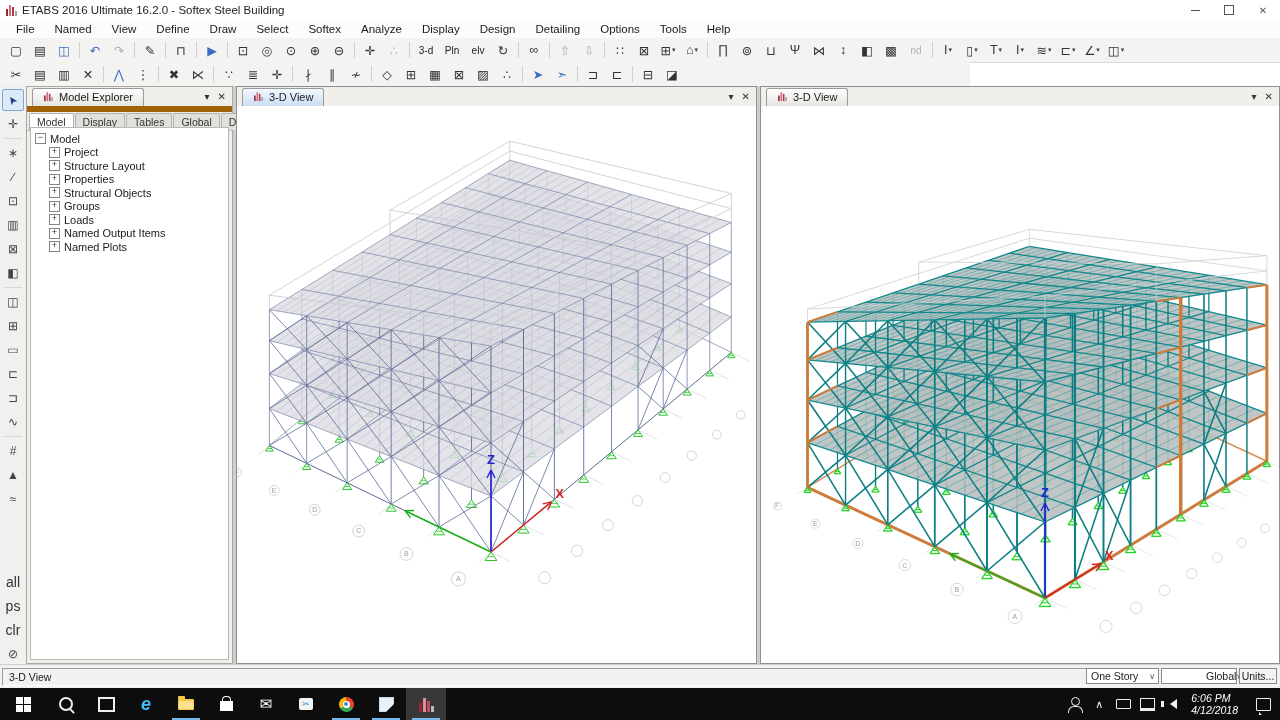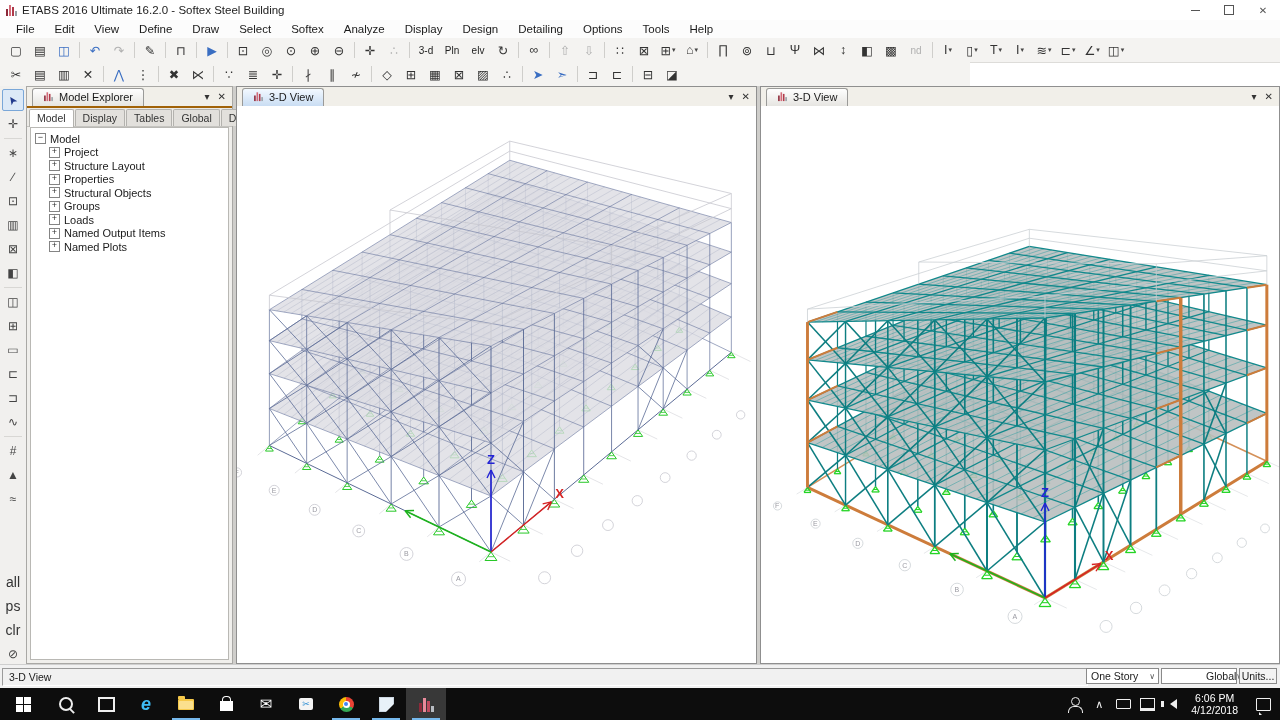--- a/index.html
+++ b/index.html
@@ -41,21 +41,21 @@
         display:flex;flex-direction:column;align-items:center;padding-top:2px;}
   .rail-btn{width:20px;height:20px;margin:1px 0;display:flex;align-items:center;justify-content:center;
             font-size:12px;color:#444;border:1px solid transparent;border-radius:2px;}
   .rail-btn.txt{font-size:14px;color:#333;}
   .rail-btn.active{border-color:#7aa7d8;background:#dce9f7;}
   .rail-sep{width:18px;height:1px;background:#d8d7d4;margin:2px 0;}
   .rail-spacer{flex:1;}
   .pointer-glyph{display:inline-block;transform:rotate(-125deg);color:#223a8c;font-size:11px;}
   
   #explorer{position:absolute;left:26px;top:0;width:207px;height:578px;background:#f0efec;border:1px solid #a9a8a5;box-sizing:border-box;}
-  .pane-head{height:19px;background:#f1efe9;border-bottom:2px solid #a16207;display:flex;align-items:center;position:relative;}
+  .pane-head{height:19px;background:#f1efe9;border-bottom:6px solid #a16207;display:flex;align-items:center;position:relative;}
   .pane-tab{margin-left:5px;height:17px;display:flex;align-items:center;padding:0 10px 0 4px;
             border:1px solid #9a9a98;border-bottom:none;border-radius:3px 3px 0 0;
             background:linear-gradient(#fefefe,#e6e5e1);font-size:11px;}
   .pane-tab.blue-tab{background:linear-gradient(#f3f9ff,#c9ddf3);}
   .pane-ctrl{margin-left:auto;display:flex;align-items:center;gap:8px;padding-right:6px;}
   .pane-ctrl span{font-size:10px;color:#333;}
   #explorer-tabs{height:18px;background:#eceae6;display:flex;align-items:flex-end;padding-left:2px;border-bottom:1px solid #c4c3bf;}
   .exp-tab{font-size:10.5px;padding:2px 7px 2px;border:1px solid #b3b2ae;border-bottom:none;background:#e2e0dc;
            margin-right:1px;border-radius:2px 2px 0 0;color:#333;}
   .exp-tab.active{background:#ffffff;position:relative;top:1px;padding-bottom:3px;}
@@ -109,21 +109,21 @@
   .notes{width:13px;height:13px;background:#e8f1f8;position:relative;border:1px solid #cdd8e2;}
   .notes::after{content:"";position:absolute;right:-1px;bottom:-1px;border:4px solid;border-color:transparent #0d0d0d #0d0d0d transparent;}
   .etabs-task{display:inline-flex;align-items:flex-end;gap:1px;height:15px;}
   .etabs-task i{display:block;width:3px;}
   .etabs-task i:nth-child(1){height:9px;background:#8e2a3a;}
   .etabs-task i:nth-child(2){height:14px;background:#e88a9a;}
   .etabs-task i:nth-child(3){height:11px;background:#c04a5e;}
   .etabs-task i:nth-child(4){height:6px;background:#b8bcc2;}
   #tray{margin-left:auto;display:flex;align-items:center;height:32px;}
   .tray-icon{width:24px;height:32px;display:flex;align-items:center;justify-content:center;color:#f2f2f2;font-size:11px;}
-  #clock{color:#fff;font-size:10.5px;text-align:center;line-height:12px;padding:0 8px;}
+  #clock{color:#fff;font-size:10.5px;text-align:left;line-height:12px;padding:0 8px;font-style:italic;}
   .person-icon{width:7px;height:7px;border:1.5px solid #eee;border-radius:50%;position:relative;margin-top:-6px;}
   .person-icon::after{content:"";position:absolute;left:-4px;top:8px;width:13px;height:6px;border:1.5px solid #eee;border-bottom:none;border-radius:6px 6px 0 0;}
   .dev-icon{width:13px;height:8px;border:1.5px solid #eee;border-radius:1px;}
   .net-icon{width:13px;height:9px;border:1.5px solid #eee;border-bottom-width:3px;}
   .vol-icon{width:0;height:0;border:5px solid transparent;border-right:7px solid #eee;position:relative;}
   .vol-icon::before{content:"";position:absolute;left:-9px;top:-3px;width:3px;height:6px;background:#eee;}
   .action-icon{width:13px;height:11px;border:1.5px solid #eee;border-radius:1px;position:relative;}
   .action-icon::after{content:"";position:absolute;left:2px;bottom:-5px;border:3px solid;border-color:#eee transparent transparent #eee;border-width:3px 3px 0 0;transform:rotate(-90deg);}
 </style>
 </head>
@@ -145,21 +145,21 @@
         </div>
       <div class="win-btn">
           <span class="glyph-restore"></span>
         </div>
       <div class="win-btn">✕</div>
     </div>
   </div>
 
   <div id="menubar">
       <div class="menu-item">File</div>
-      <div class="menu-item">Edit</div>
+      <div class="menu-item">Named</div>
       <div class="menu-item">View</div>
       <div class="menu-item">Define</div>
       <div class="menu-item">Draw</div>
       <div class="menu-item">Select</div>
       <div class="menu-item">Softex</div>
       <div class="menu-item">Analyze</div>
       <div class="menu-item">Display</div>
       <div class="menu-item">Design</div>
       <div class="menu-item">Detailing</div>
       <div class="menu-item">Options</div>

